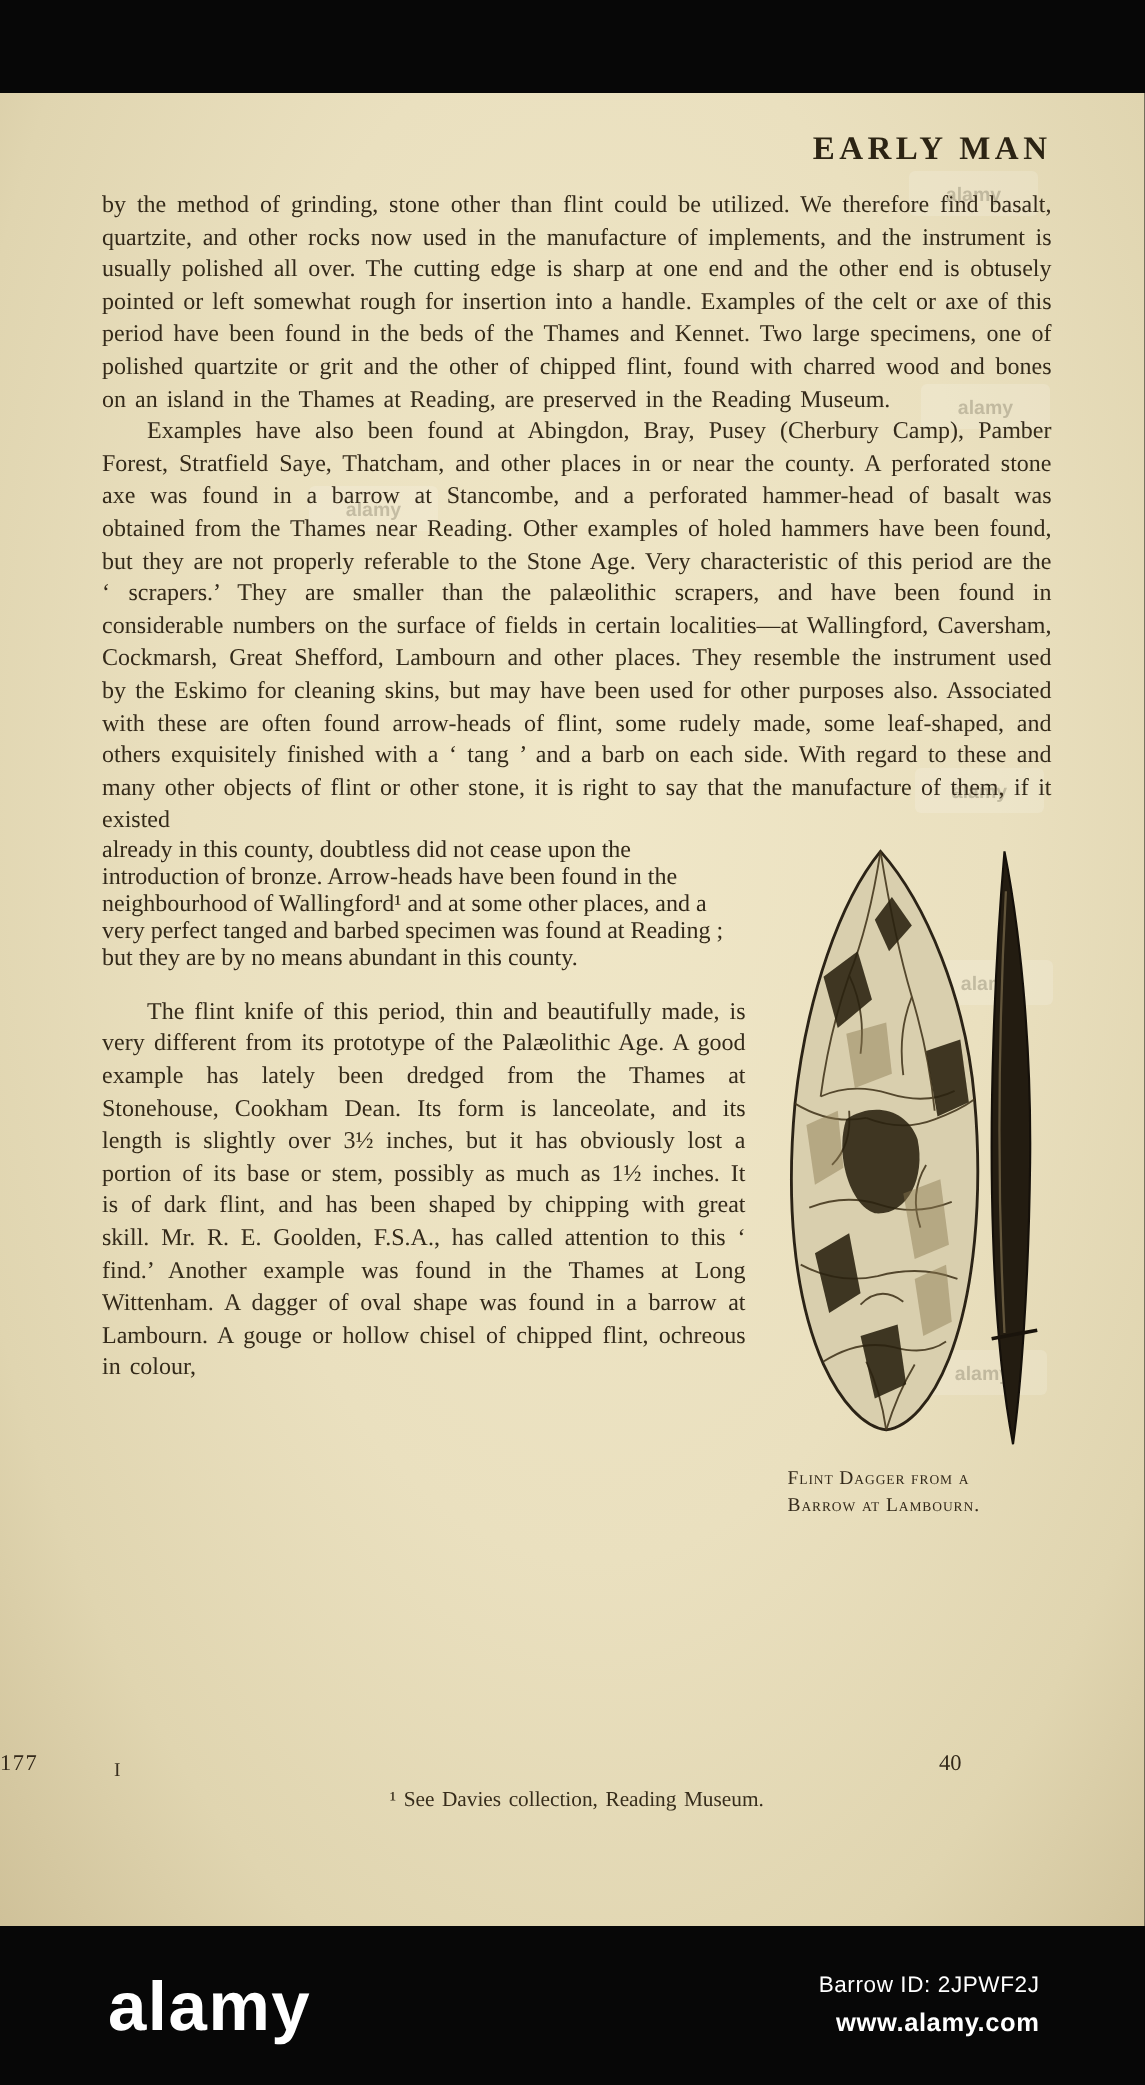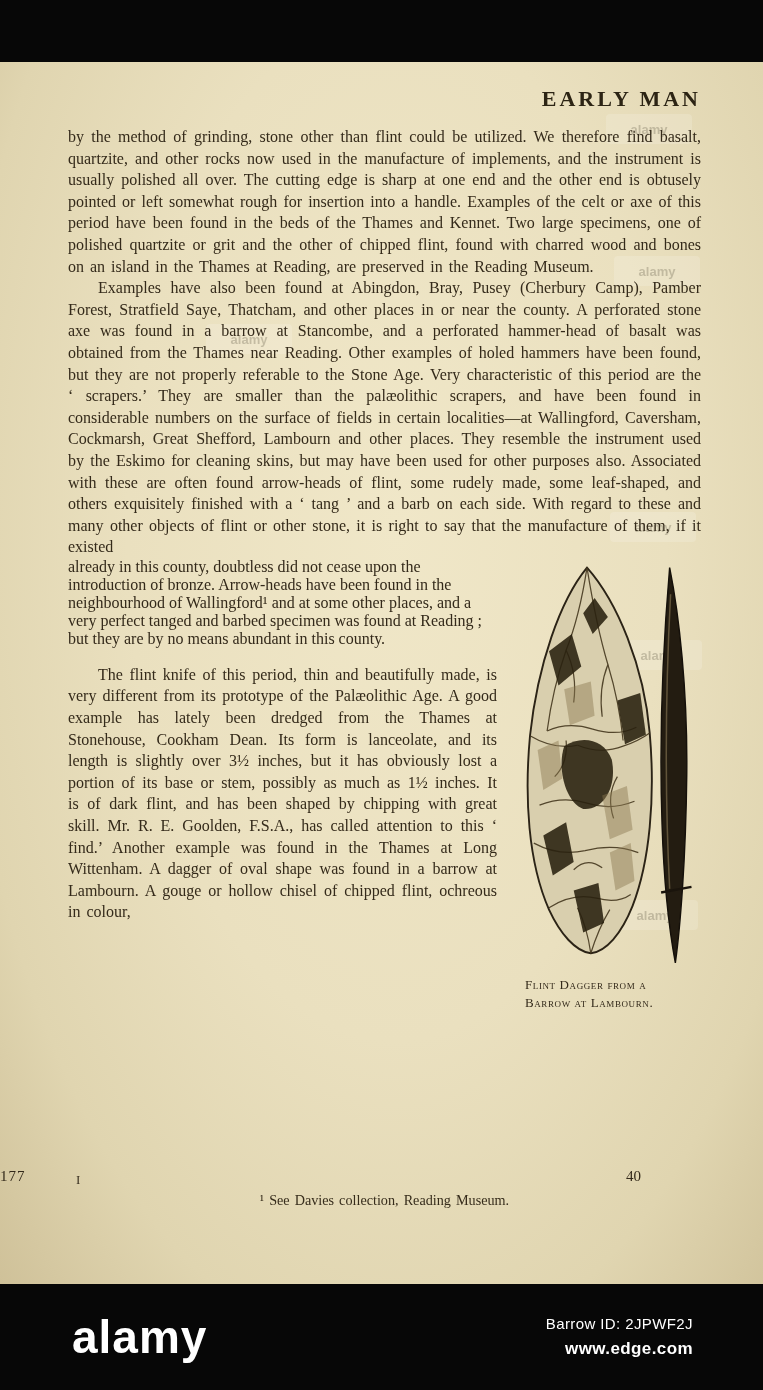--- a/index.html
+++ b/index.html
@@ -157,15 +157,15 @@
     <span class="pageno">177</span>
     <span class="quireno">40</span>
   </div>
 
 </div>
 
 <div class="bar bottom">
   <div class="alamy-logo">alamy</div>
   <div class="bar-right">
     <div class="image-id">Barrow ID: 2JPWF2J</div>
-    <div class="alamy-url">www.edge.com</div>
+    <div class="alamy-url">www.alamy.com</div>
   </div>
 </div>
 
 </body></html>

